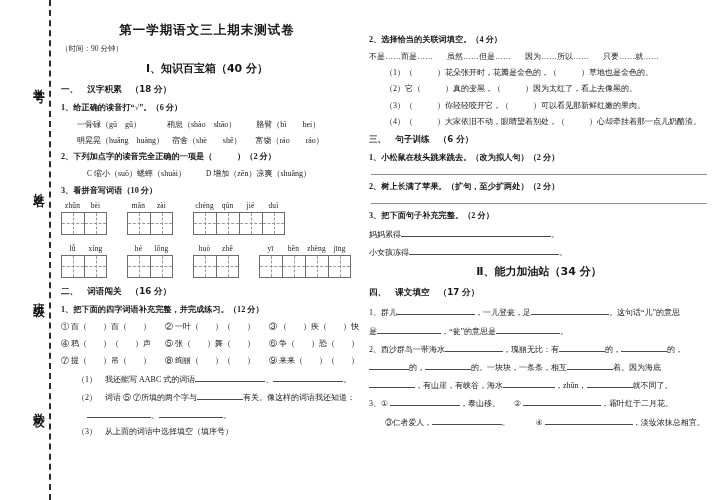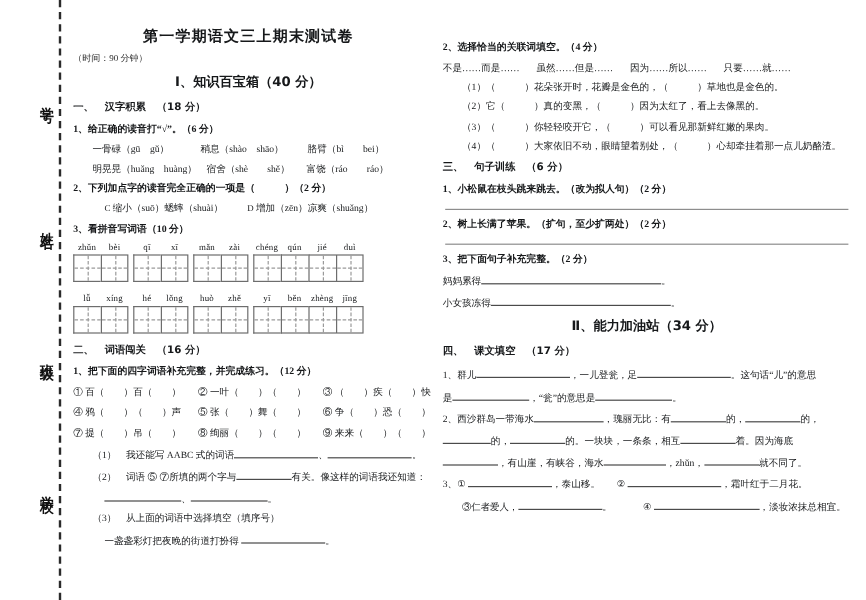--- a/index.html
+++ b/index.html
@@ -52,21 +52,21 @@
   .sec .gap{display:inline-block;width:9px;}
   .q{font-size:8.2px;margin-top:6px;font-weight:bold;}
   .ln{font-size:8px;margin-top:7px;line-height:1.15;white-space:nowrap;}
   .ln.ind{padding-left:16px;}
   .ln.ind2{padding-left:26px;}
   .sp{display:inline-block;}
   .sp8{width:8px;}.sp14{width:14px;}.sp20{width:20px;}.sp26{width:26px;}
   .sp34{width:34px;}
 
   
-  .grid-block{margin-top:5px;display:flex;gap:4px;align-items:flex-start;}
+  .grid-block{margin-top:5px;display:flex;gap:20px;align-items:flex-start;}
   .gcell{display:flex;flex-direction:column;}
   .pyrow{display:flex;font-size:7.4px;justify-content:space-around;margin-bottom:2px;letter-spacing:.2px;}
   .pyrow span{flex:1;text-align:center;white-space:nowrap;}
   .boxes{display:flex;}
   .bx{
     width:23px;height:23px;box-sizing:border-box;
     border:1px solid #6d6d6d;border-right:none;position:relative;background:#fff;
   }
   .bx:last-child{border-right:1px solid #6d6d6d;}
   .bx:before{
@@ -135,30 +135,20 @@
             <span>zhǔn</span>
             <span>bèi</span>
           </div>
         <div class="boxes">
             <div class="bx"></div>
             <div class="bx"></div>
           </div>
       </div>
       <div class="gcell">
         <div class="pyrow">
-            <span>qī</span>
-            <span>xī</span>
-          </div>
-        <div class="boxes">
-            <div class="bx"></div>
-            <div class="bx"></div>
-          </div>
-      </div>
-      <div class="gcell">
-        <div class="pyrow">
             <span>mǎn</span>
             <span>zài</span>
           </div>
         <div class="boxes">
             <div class="bx"></div>
             <div class="bx"></div>
           </div>
       </div>
       <div class="gcell">
         <div class="pyrow">
@@ -248,23 +238,20 @@
     <div class="ln ind">
       <span>（2）　词语 ⑤ ⑦所填的两个字与</span><span class="blank b46"></span><span>有关。像这样的词语我还知道：</span>
     </div>
     <div class="ln ind2">
       <span class="blank b64"></span><span>、</span><span class="blank b64"></span><span>。</span>
     </div>
 
     <div class="ln ind">
       <span>（3）　从上面的词语中选择填空（填序号）</span>
     </div>
-    <div class="ln ind2">
-      <span>一盏盏彩灯把夜晚的街道打扮得</span>&nbsp;<span class="blank b70"></span><span>。</span>
-    </div>
 
   </div>
 
   <div class="col" id="col-right">
 
     <div class="q">2、选择恰当的关联词填空。（4 分）</div>
 
     <div class="ln">
       <span>不是……而是……</span><span class="sp sp14"></span><span>虽然……但是……</span><span class="sp sp14"></span><span>因为……所以……</span><span class="sp sp14"></span><span>只要……就……</span>
     </div>

